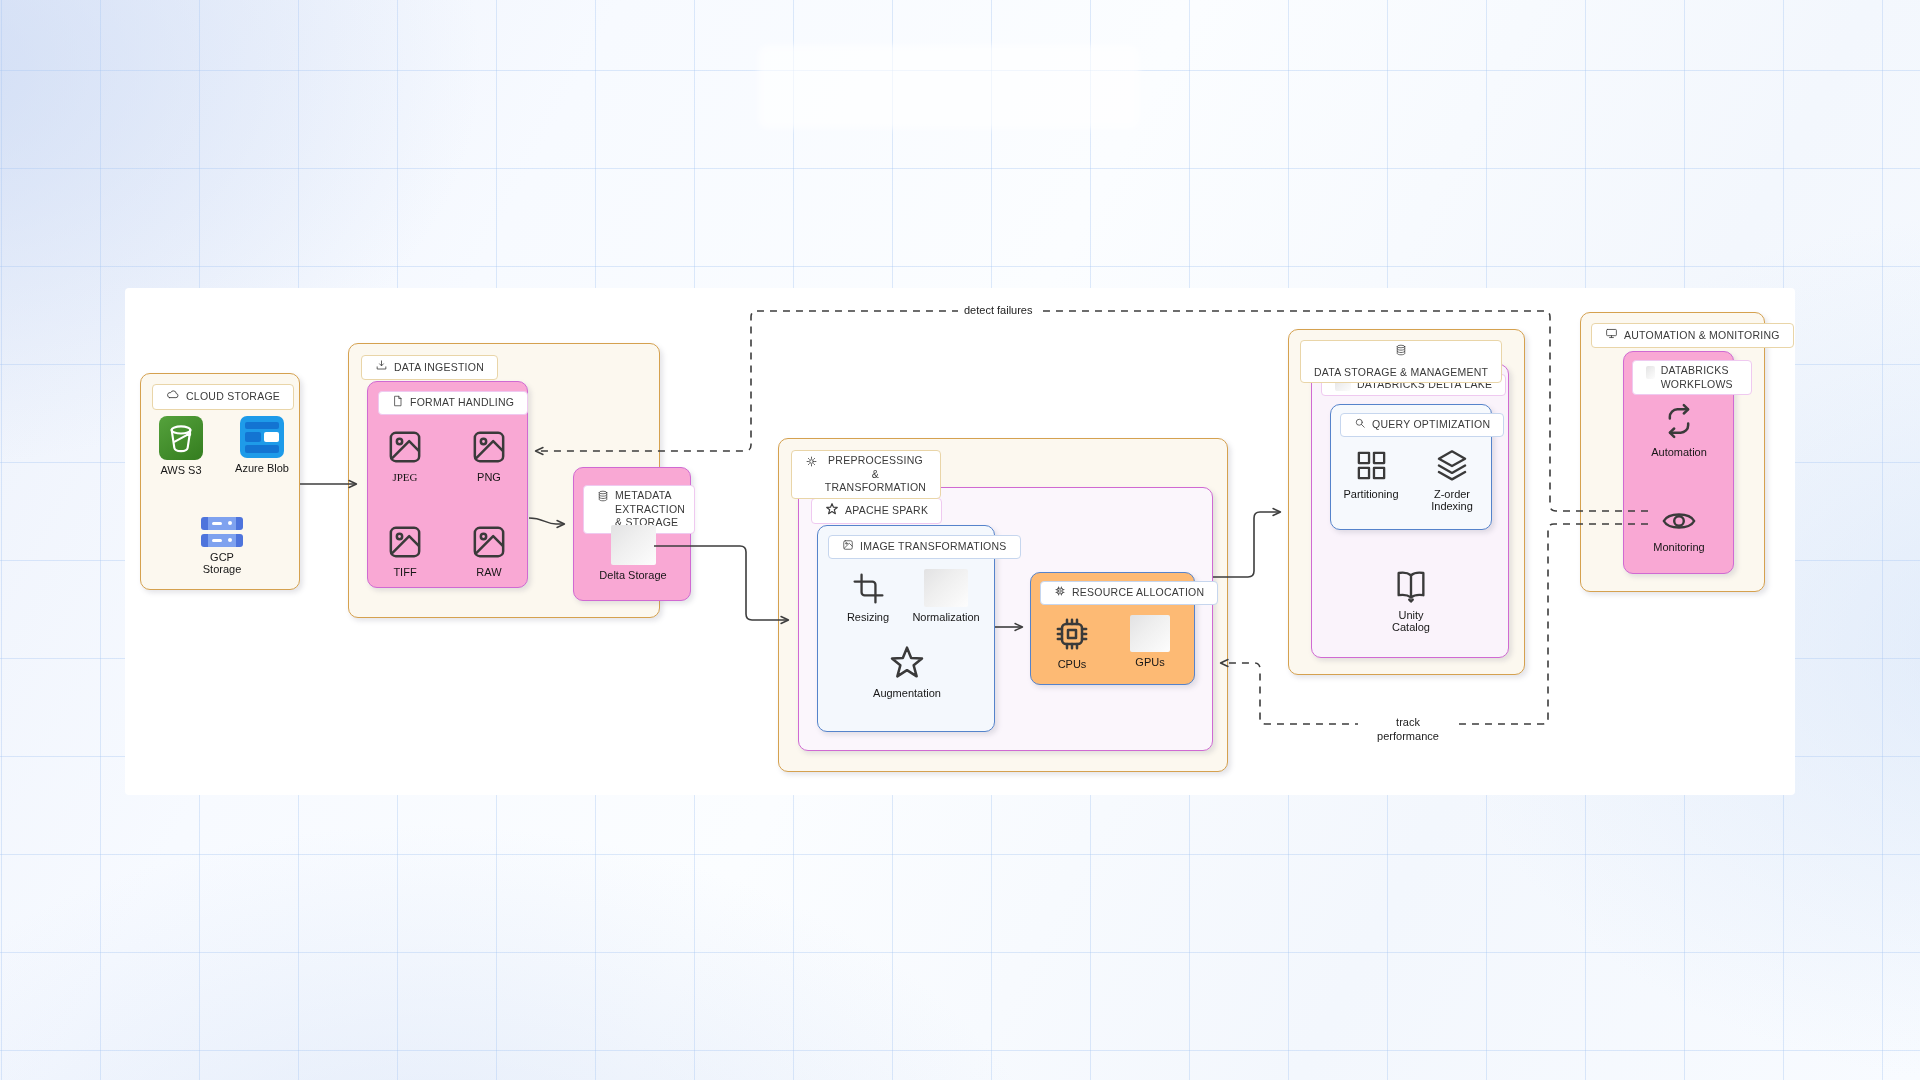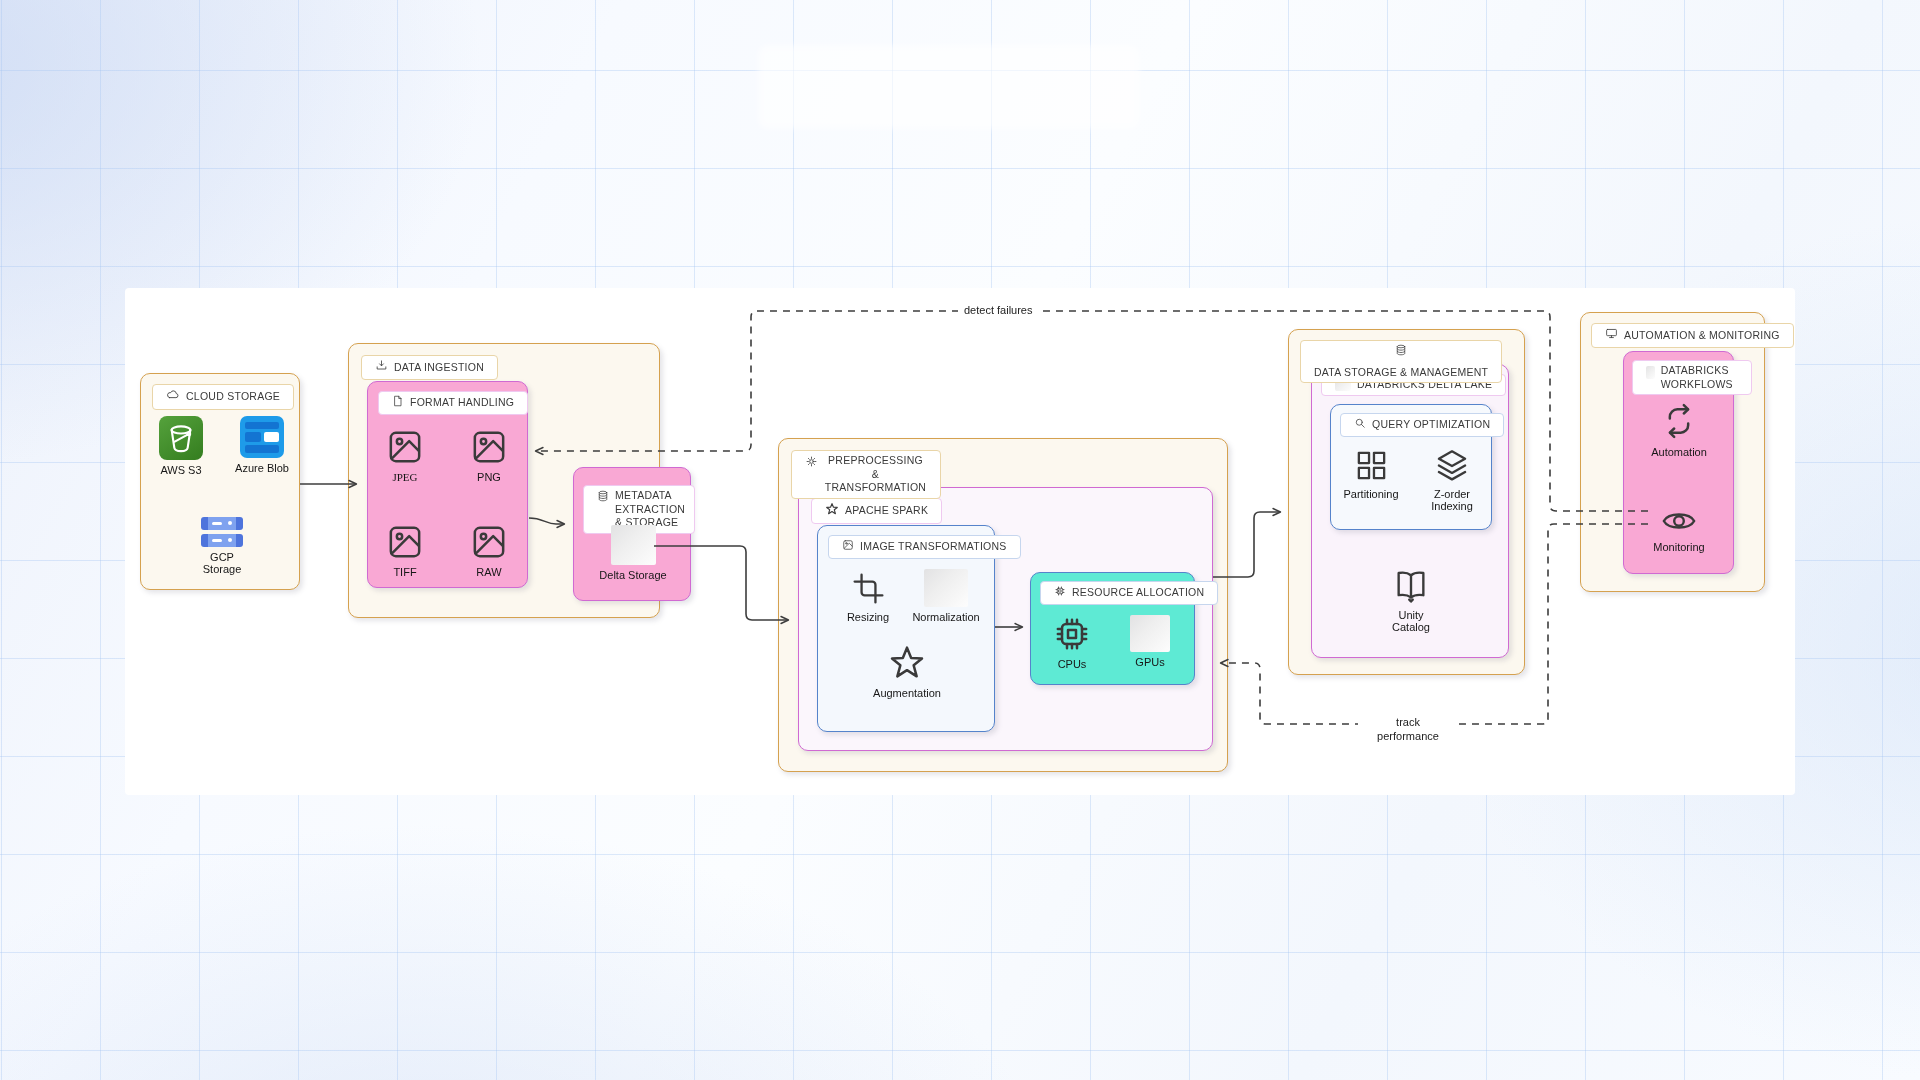--- a/index.html
+++ b/index.html
@@ -226,21 +226,21 @@
           <span>Normalization</span>
         </div>
         <div class="node" style="left:43px;top:117px;width:92px;">
           <svg class="s-icon" width="42" height="40" viewBox="0 0 24 24">
               <path d="M12 2.8 L14.5 9 L21 9.3 L16 13.4 L17.8 20 L12 16.3 L6.2 20 L8 13.4 L3 9.3 L9.5 9 Z"></path>
             </svg>
           <span>Augmentation</span>
         </div>
       </div>
 
-      <div class="gbox b-blue" style="left:231px;top:84px;width:165px;height:113px;background:#5eead4;">
+      <div class="gbox b-blue" style="left:231px;top:84px;width:165px;height:113px;background:#fdba74;">
         <div class="hlabel hl-blue" style="left:9px;top:8px;">
           <span>
             <svg class="s-icon" width="12" height="12" viewBox="0 0 24 24">
                 <rect x="6.5" y="6.5" width="11" height="11" rx="2"></rect>
                 <rect x="9.8" y="9.8" width="4.4" height="4.4"></rect>
                 <path d="M9 6.5 V4 M15 6.5 V4 M9 20 V17.5 M15 20 V17.5 M6.5 9 H4 M6.5 15 H4 M20 9 H17.5 M20 15 H17.5"></path>
               </svg>
           </span>
           <span>RESOURCE ALLOCATION</span>
         </div>

